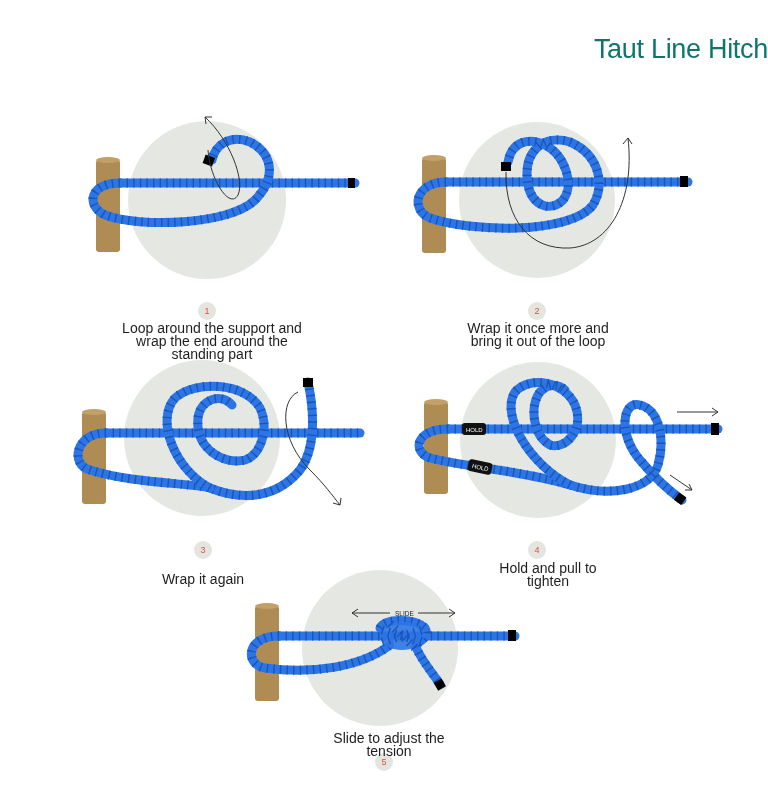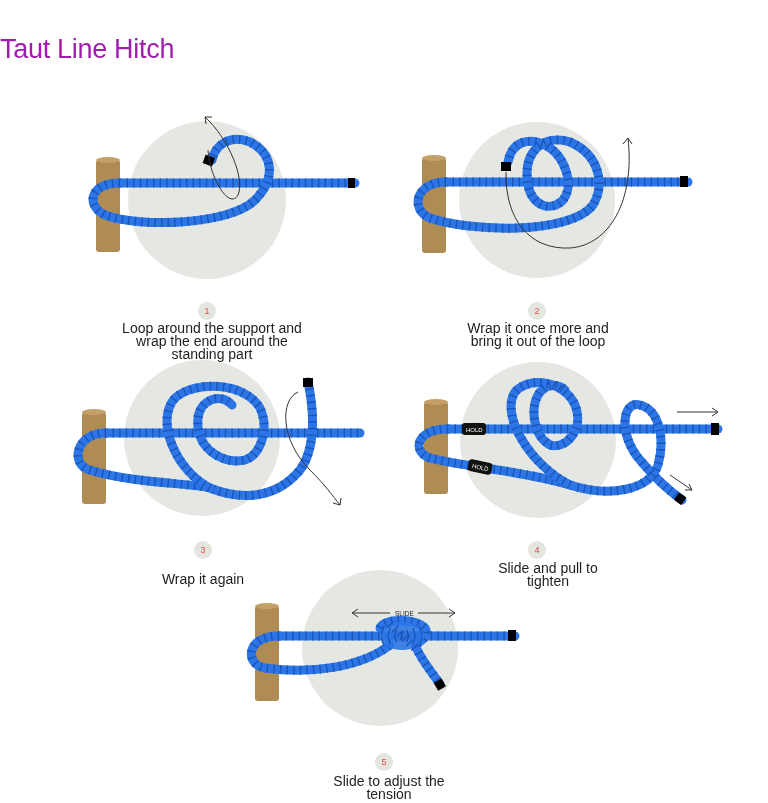--- a/index.html
+++ b/index.html
@@ -1,17 +1,17 @@
 <!DOCTYPE html>
 <html><head>
 <meta charset="utf-8">
 <style>
   html,body{margin:0;padding:0;background:#ffffff;}
   body{width:768px;height:803px;position:relative;overflow:hidden;font-family:"Liberation Sans","DejaVu Sans",sans-serif;color:#1a1a1a;}
-  .title{position:absolute;left:0;top:34px;width:768px;text-align:left;font-size:27px;letter-spacing:-0.3px;color:#a21caf;}
+  .title{position:absolute;left:0;top:34px;width:768px;text-align:right;font-size:27px;letter-spacing:-0.3px;color:#0f766e;}
   .panel{position:absolute;}
   .panel svg{position:absolute;left:0;top:0;overflow:visible;}
   .badge{position:absolute;width:18px;height:18px;border-radius:50%;background:#e2e6df;color:#e84a4a;font-size:9px;line-height:18px;text-align:center;}
   .caption{position:absolute;width:240px;text-align:center;font-size:14px;line-height:13px;color:#1e1e1e;}
   .rope{fill:none;stroke:#2c75e6;stroke-width:9;stroke-linecap:round;stroke-linejoin:round;}
   .twist{fill:none;stroke:#1a55b8;stroke-width:9;stroke-dasharray:1.4 5.2;stroke-linecap:butt;}
   .circle{fill:#e5e8e2;}
   .post{fill:#b08c55;}
   .posttop{fill:#c49f66;}
   .arrow{fill:none;stroke:#333;stroke-width:1;}
@@ -99,21 +99,21 @@
       <rect class="hold" x="68" y="101" width="24" height="12" rx="3"></rect>
       <text class="holdtxt" x="72" y="109.5">HOLD</text>
     </g>
     <rect class="tip" x="311" y="63" width="8" height="12"></rect>
     <rect class="tip" x="276" y="134" width="9" height="9" transform="rotate(35 280 138)"></rect>
     <path class="arrow" d="M277 52 L318 52 M318 52 L312 48 M318 52 L312 56"></path>
     <path class="arrow" d="M270 115 L292 130 M292 130 L285 130 M292 130 L289 124"></path>
   </svg>
 </div>
 <div class="badge" style="left:528px;top:541px;">4</div>
-<div class="caption" style="left:478px;top:562px;width:140px;">Slide and pull to tighten</div>
+<div class="caption" style="left:478px;top:562px;width:140px;">Hold and pull to tighten</div>
 
 <div class="panel" style="left:240px;top:570px;width:290px;height:140px;">
   <svg width="290" height="140" viewBox="0 0 290 140">
     <circle class="circle" cx="140" cy="78" r="78"></circle>
     <rect class="post" x="15" y="36" width="24" height="95" rx="3"></rect>
     <ellipse class="posttop" cx="27" cy="36" rx="12" ry="3"></ellipse>
     <path class="rope" d="M39 66 L275 66"></path>
     <path class="twist" d="M39 66 L275 66"></path>
     <path class="rope" d="M39 66 C5 66 5 95 25 98 C70 104 120 98 150 75"></path>
     <path class="twist" d="M39 66 C5 66 5 95 25 98 C70 104 120 98 150 75"></path>
@@ -122,13 +122,13 @@
     <ellipse cx="162" cy="66" rx="22" ry="14" fill="#2c75e6" opacity="0.9"></ellipse>
     <path class="twist" d="M142 60 L182 72 M142 72 L182 60 M150 54 L175 78"></path>
     <rect class="tip" x="268" y="60" width="8" height="11"></rect>
     <rect class="tip" x="195" y="110" width="9" height="9" transform="rotate(-30 200 114)"></rect>
     <path class="arrow" d="M112 43 L150 43 M112 43 L118 39 M112 43 L118 47"></path>
     <path class="arrow" d="M178 43 L215 43 M215 43 L209 39 M215 43 L209 47"></path>
     <text class="slidetxt" x="155" y="45.5">SLIDE</text>
   </svg>
 </div>
 <div class="badge" style="left:375px;top:753px;">5</div>
-<div class="caption" style="left:314px;top:775px;width:150px;">Slide to adjust the tension</div>
+<div class="caption" style="left:314px;top:732px;width:150px;">Slide to adjust the tension</div>
 
 </body></html>

